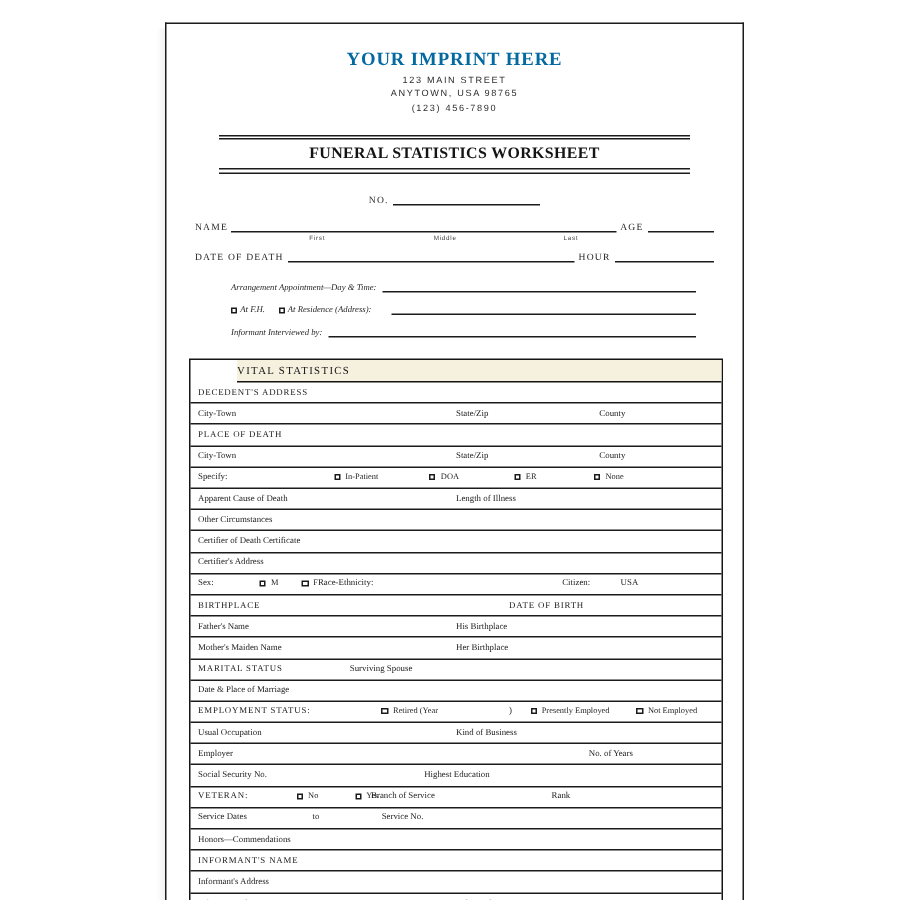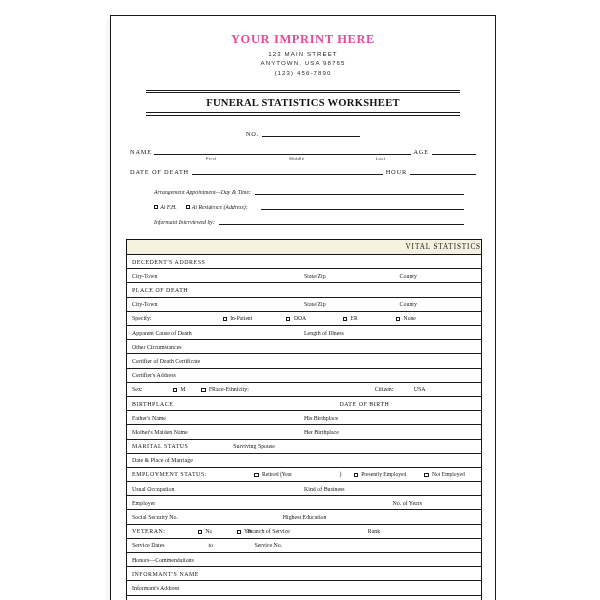--- a/index.html
+++ b/index.html
@@ -43,21 +43,21 @@
 
   
   .imprint {
     text-align: center;
     margin-top: 6px;
   }
   .imprint-title {
     font-size: 12.5px;
     font-weight: bold;
     letter-spacing: 0.6px;
-    color: #ec4899;
+    color: #0369a1;
   }
   .imprint-line {
     font-size: 6.1px;
     letter-spacing: 1.1px;
     color: #2e2e2e;
     margin-top: 2.5px;
     font-family: "Liberation Sans", sans-serif;
   }
 
   
@@ -172,26 +172,27 @@
   
   .vs-table {
     margin: 14px 2px 0 2px;
     border: 1.2px solid #151515;
     border-collapse: collapse;
     width: calc(100% - 4px);
   }
   .vs-banner {
     background: #f6f1df;
     border-bottom: 1.2px solid #151515;
-    text-align: right;
+    text-align: left;
     font-size: 7.2px;
     letter-spacing: 0.9px;
     padding: 3.2px 0;
     color: #161616;
     font-family: "Liberation Serif", serif;
+    margin-left: 31px;
   }
   .vs-row {
     border-bottom: 1px solid #1b1b1b;
     height: 14.2px;
     position: relative;
     box-sizing: border-box;
   }
   .vs-row:last-child { border-bottom: none; }
 
   .cell {

